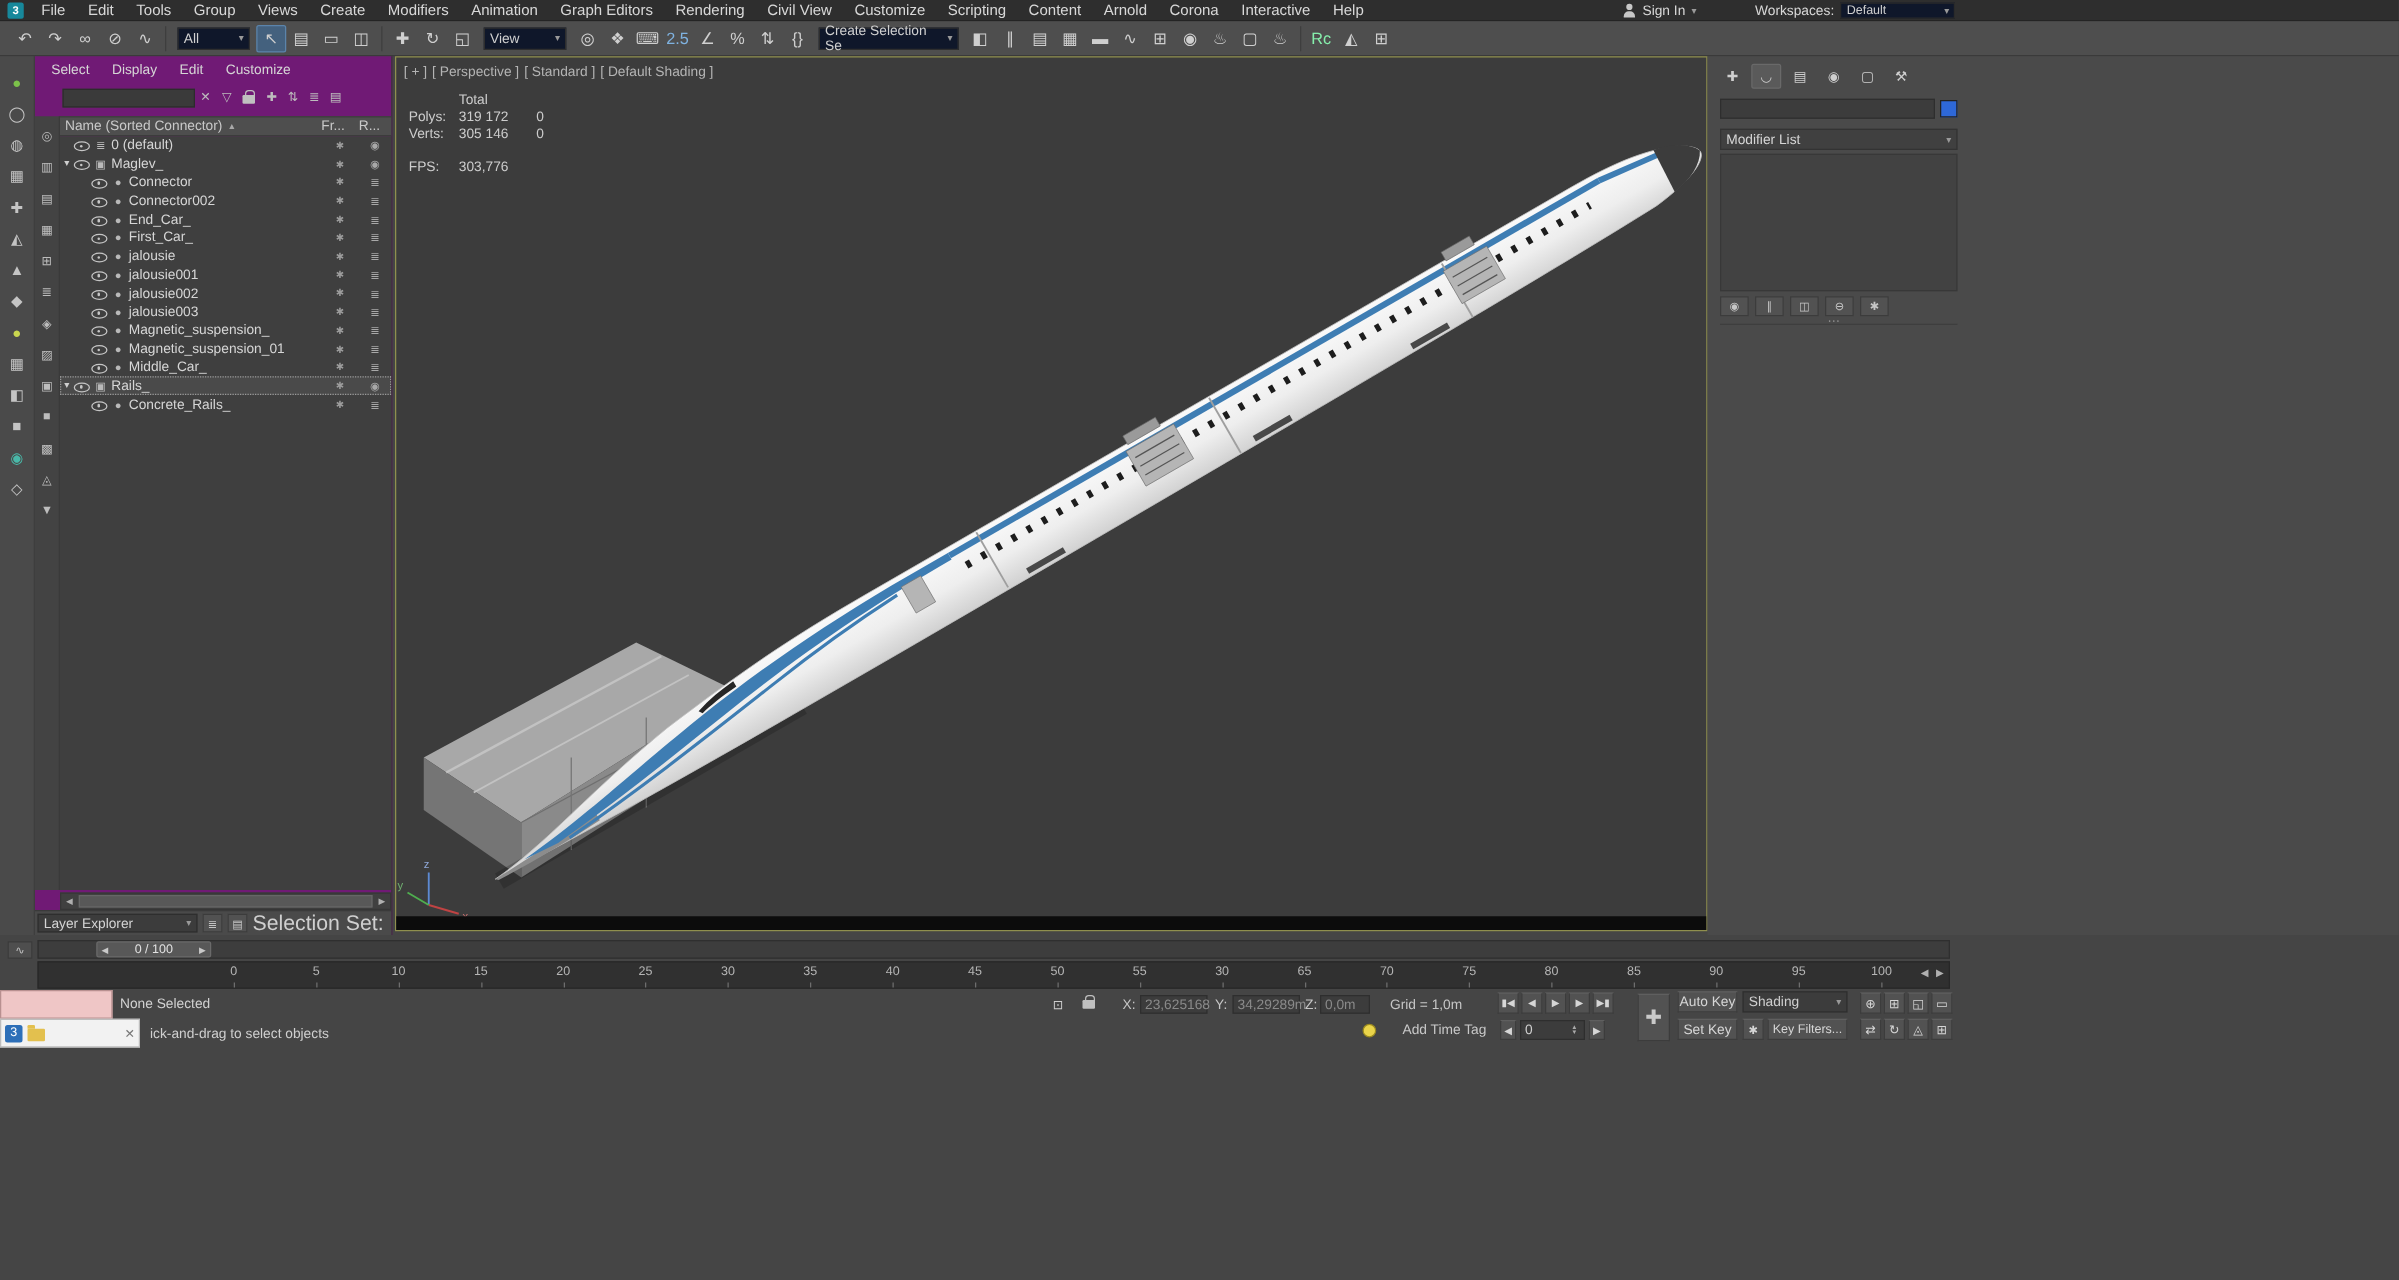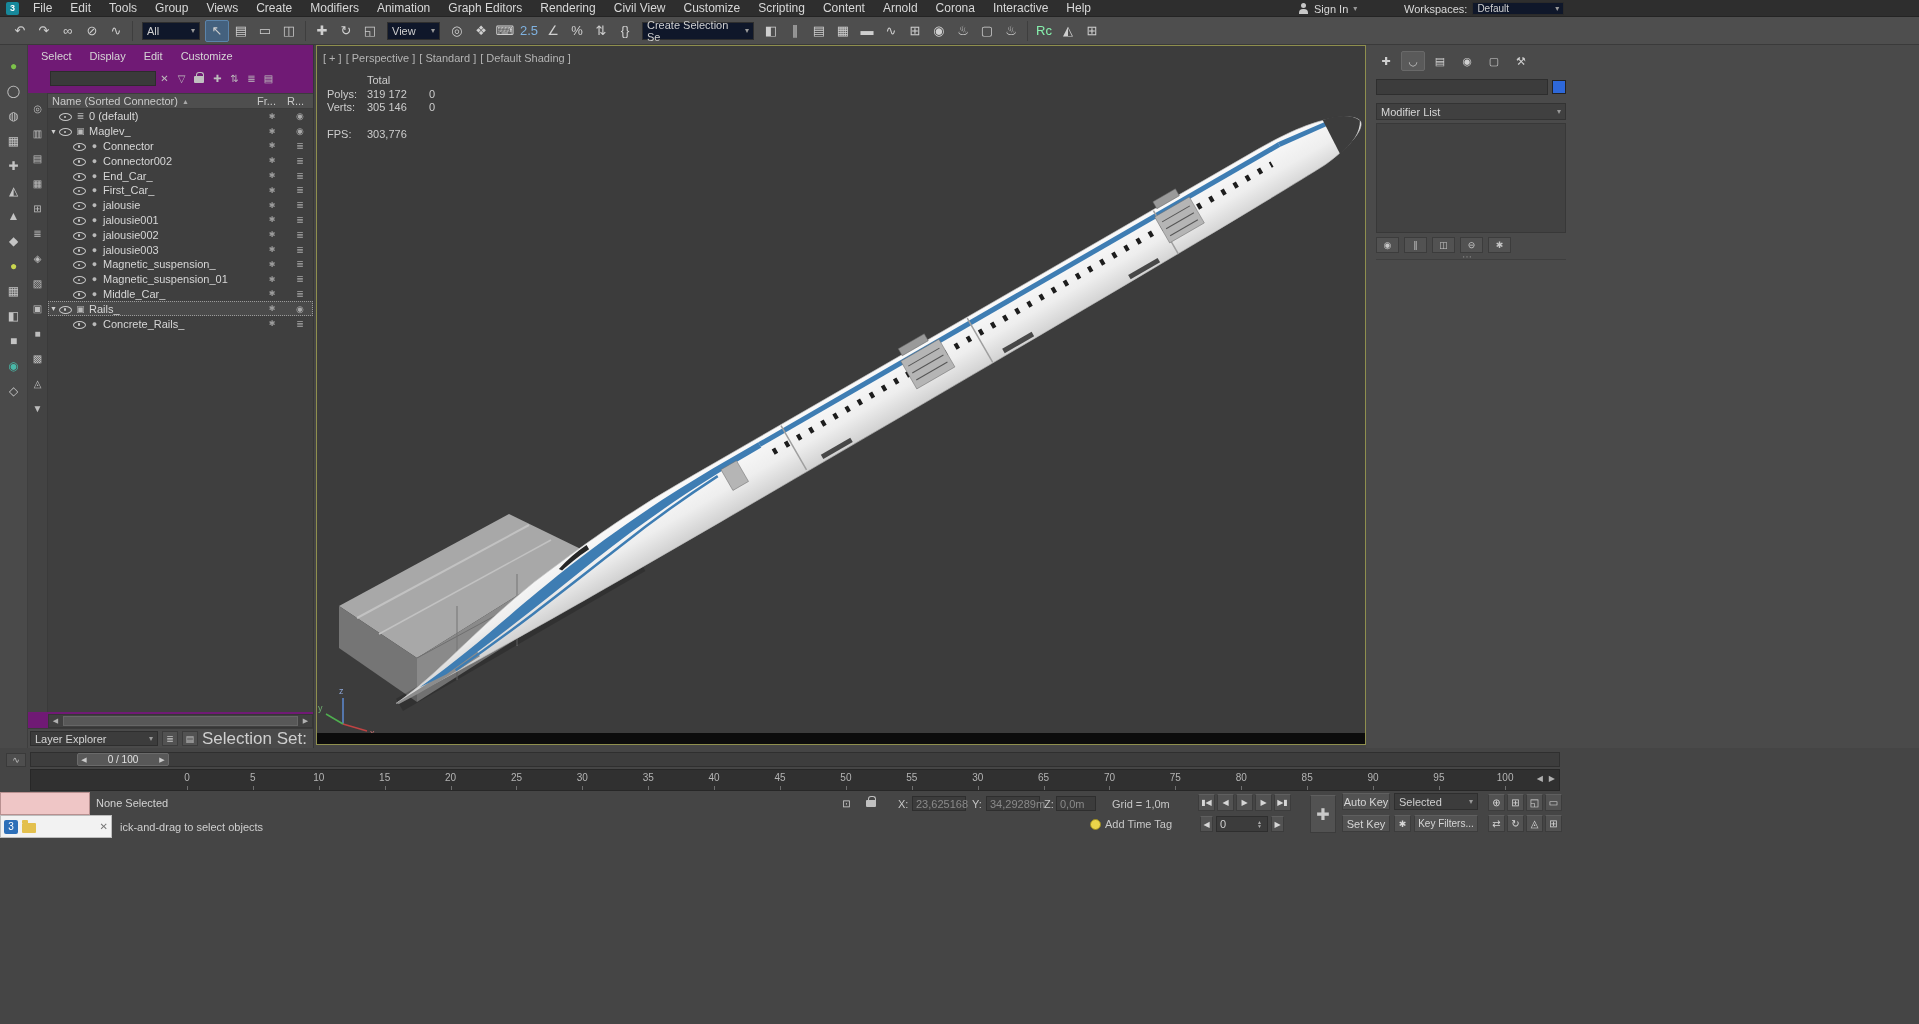--- a/index.html
+++ b/index.html
@@ -151,21 +151,21 @@
   #grid-label{position:absolute;left:1112px;top:798px;font-size:11px;color:#c6c6c6}
   #transport{position:absolute;left:1198px;top:794px;display:flex;gap:2px}
   .tr-btn{width:17px;height:17px;font-size:8px}
   #bigkey{position:absolute;left:1310px;top:795px;width:26px;height:38px;font-size:16px;color:#c9c9c9}
   #autokey{position:absolute;left:1342px;top:793px;width:48px;height:17px;font-size:11px}
   #selected-dd{position:absolute;left:1394px;top:793px;width:84px;height:17px;padding:0 4px}
   #selected-dd .arr{margin-left:auto;font-size:8px;color:#999}
   #setkey{position:absolute;left:1342px;top:815px;width:48px;height:17px;font-size:11px}
   #keymode{position:absolute;left:1394px;top:815px;width:17px;height:17px;font-size:9px}
   #keyfilters{position:absolute;left:1414px;top:815px;width:64px;height:17px;font-size:10px}
-  #addtag{position:absolute;left:1090px;top:818px;display:flex;align-items:center;gap:4px;font-size:11px;color:#c8c8c8}
+  #addtag{position:absolute;left:1090px;top:818px;display:flex;align-items:center;gap:21px;font-size:11px;color:#c8c8c8}
   .bulb{width:11px;height:11px;border-radius:50%;background:#ead44a;border:1px solid #9a8a20}
   #framestep{position:absolute;left:1200px;top:816px;display:flex;gap:3px;align-items:center}
   .fs-arr{width:13px;height:16px;font-size:8px}
   .fs-field{width:52px;height:16px;padding:0 3px}
   .spin{display:flex;flex-direction:column;margin-left:auto;width:9px}
   .spin span{font-size:5px;line-height:4.5px;color:#aaa;text-align:center}
   .navrow{position:absolute;display:flex;gap:2px}
   .nav-btn{width:17px;height:17px;font-size:10px}
 </style>
 </head>
@@ -233,21 +233,21 @@
         <span class="tbico">▭</span>
         <span class="tbico">◫</span>
       </span>
     <span class="tb-sep"></span>
     <span class="tb-group">
 
     <span class="tbico">✚</span>
         <span class="tbico">↻</span>
         <span class="tbico">◱</span>
       </span>
-    <div class="tb-select" style="width:53px">
+    <div class="tb-select" style="width:66px">
       <span>View</span>
       <span class="arr">▾</span>
     </div>
     <span class="tb-group">
 
     <span class="tbico">◎</span>
         <span class="tbico">❖</span>
         <span class="tbico">⌨</span>
         <span class="tbico" style="color: rgb(127, 178, 224);">2.5</span>
         <span class="tbico">∠</span>
@@ -691,21 +691,21 @@
   <span class="btn tr-btn">▮◀</span>
       <span class="btn tr-btn">◀</span>
       <span class="btn tr-btn">▶</span>
       <span class="btn tr-btn">▶</span>
       <span class="btn tr-btn">▶▮</span>
     </div>
 
   <div id="bigkey" class="btn">✚</div>
   <div id="autokey" class="btn">Auto Key</div>
   <div id="selected-dd" class="sunken">
-    <span>Selected</span>
+    <span>Shading</span>
     <span class="arr">▾</span>
   </div>
   <div id="setkey" class="btn">Set Key</div>
   <div id="keymode" class="btn">✱</div>
   <div id="keyfilters" class="btn">Key Filters...</div>
 
   <div id="addtag">
     <span class="bulb"></span>
     <span>Add Time Tag</span>
   </div>

